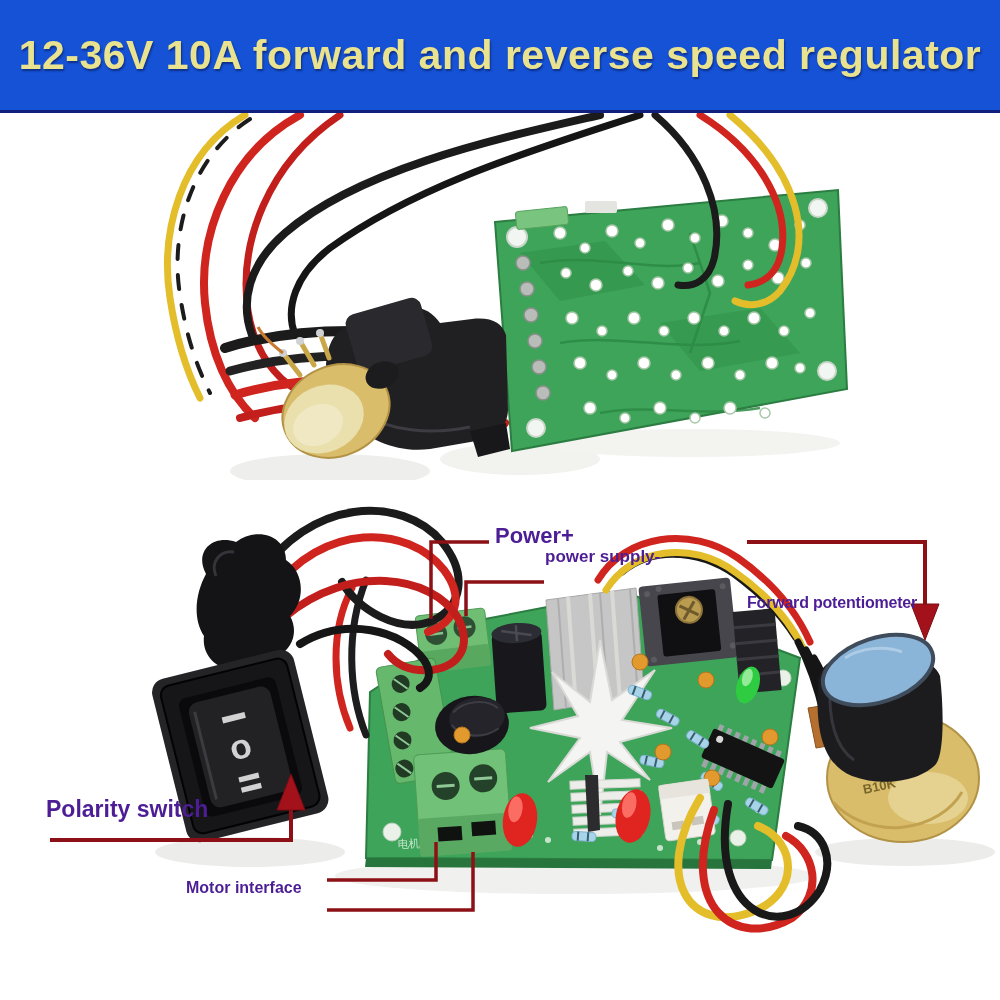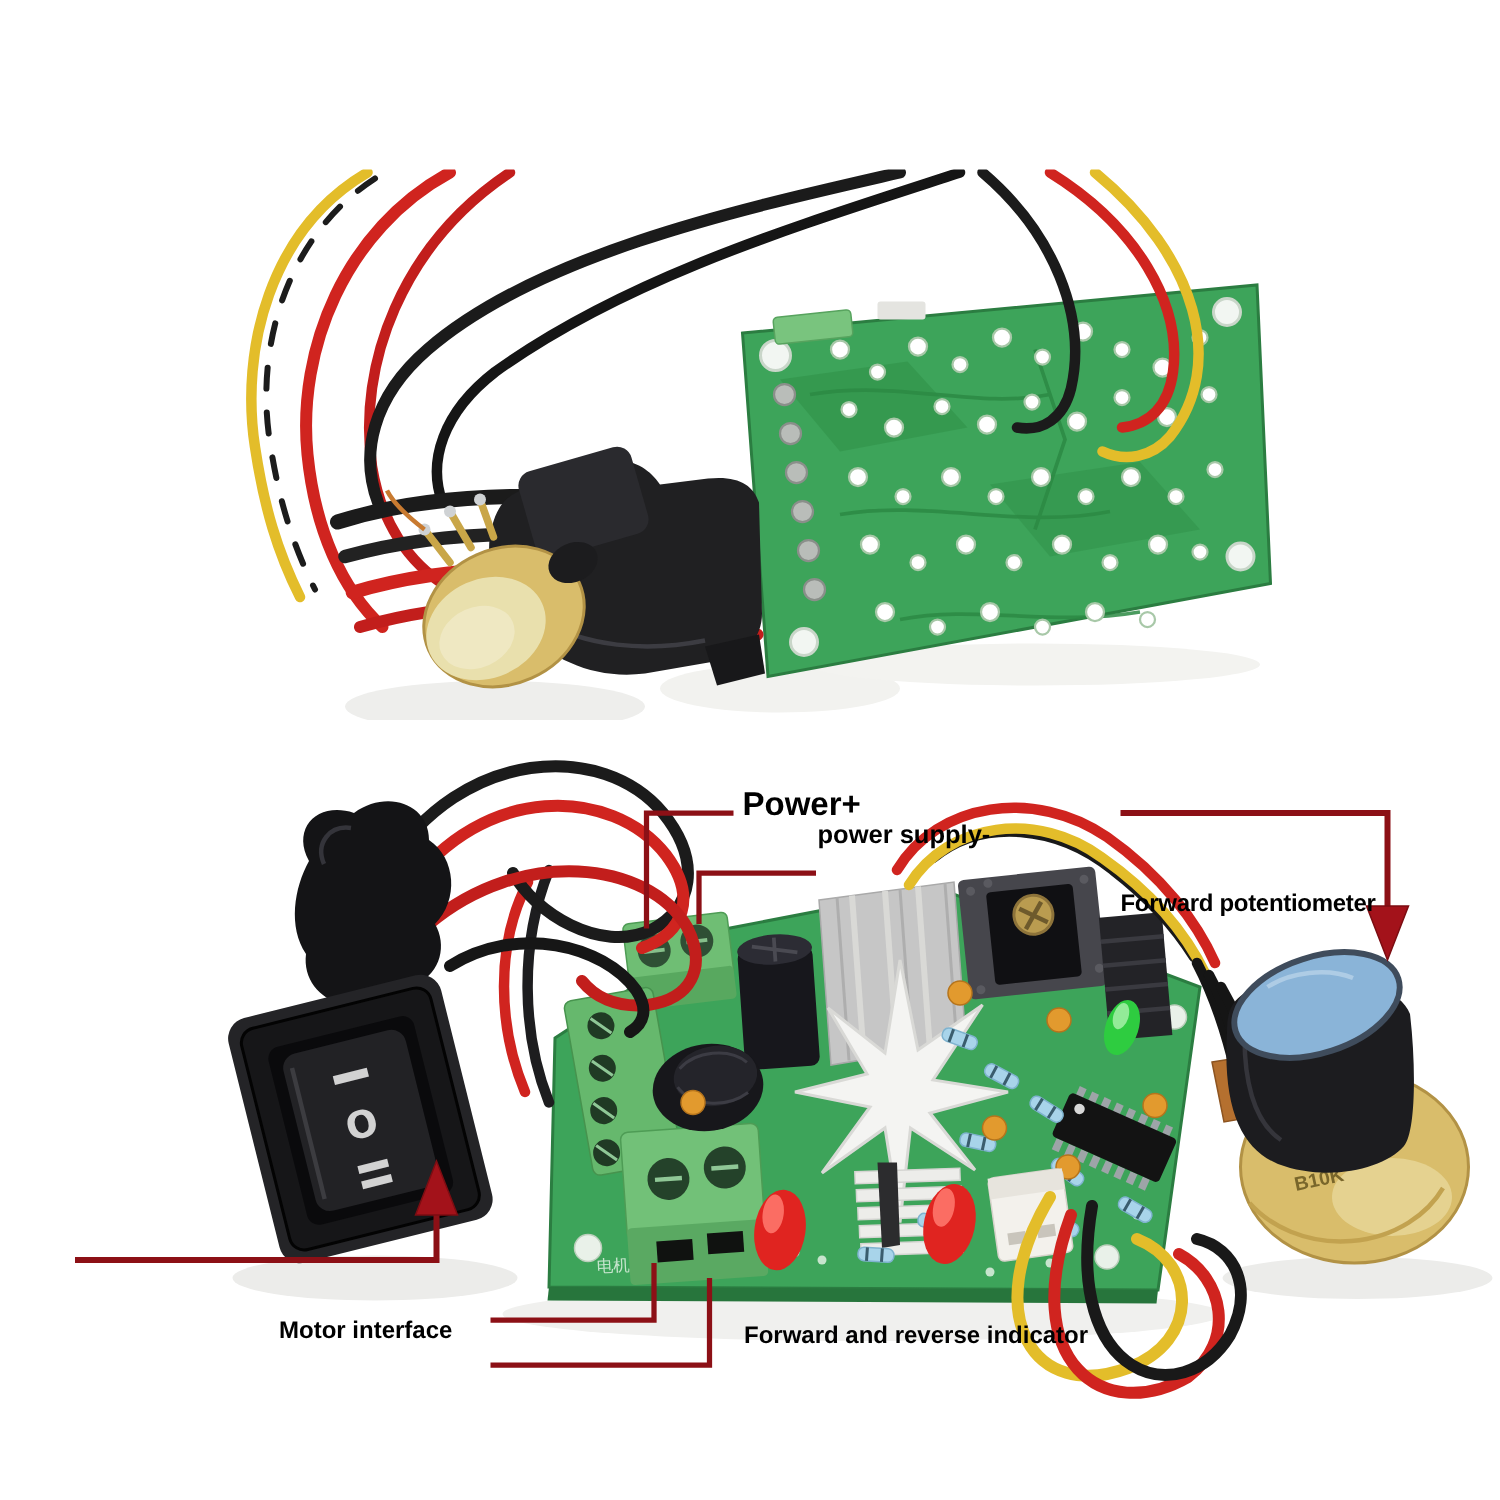--- a/index.html
+++ b/index.html
@@ -6,34 +6,37 @@
   .page{position:relative;width:1000px;height:1000px;margin:0 auto;background:#ffffff;
         font-family:"Liberation Sans",sans-serif;overflow:hidden;}
   .banner{position:absolute;top:0;left:0;width:1000px;height:110px;background:#1552d6;
           border-bottom:3px solid #0e1f7e;display:flex;align-items:center;justify-content:center;}
   .banner-title{font-size:41px;font-weight:bold;color:#e9e390;letter-spacing:.5px;
           text-shadow:1px 2px 2px rgba(8,18,70,.55);white-space:nowrap;}
   .photo{position:absolute;left:0;width:1000px;}
   .photo-top{top:113px;height:367px;}
   .photo-bottom{top:480px;height:520px;}
   svg{display:block;}
-  .label{position:absolute;color:#000000;font-weight:600;white-space:nowrap;z-index:5;}
+  .label{position:absolute;color:#4c1d95;font-weight:600;white-space:nowrap;z-index:5;}
   .lbl-power-plus{left:495px;top:523px;font-size:22px;}
   .lbl-power-supply{left:545px;top:547px;font-size:17px;}
   .lbl-speed{left:746px;top:555px;font-size:22px;}
   .lbl-linear{left:747px;top:594px;font-size:16px;font-weight:700;letter-spacing:-.2px;}
   .lbl-polarity{left:46px;top:796px;font-size:23px;}
   .lbl-motor{left:186px;top:879px;font-size:16px;}
   .lbl-fwd{left:496px;top:882px;font-size:16px;}
 </style>
 </head>
 <body>
 
 <div class="page">
 
+  <header class="banner">
+    <span class="banner-title">12-36V 10A forward and reverse speed regulator</span>
+  </header>
 
   <div class="photo photo-top">
     <svg width="1000" height="367" viewBox="0 0 1000 367">
 
       <g>
         <ellipse cx="330" cy="358" rx="100" ry="17" fill="#eeeeec"></ellipse>
         <ellipse cx="520" cy="346" rx="80" ry="16" fill="#f2f2ef"></ellipse>
         <ellipse cx="690" cy="330" rx="150" ry="14" fill="#f3f3f0"></ellipse>
       </g>
 
@@ -407,16 +410,16 @@
       <g fill="#a3121a" stroke="#7c0d12" stroke-width="1">
         <polygon points="925,160 911,124 939,124"></polygon>
         <polygon points="291,294 277,330 305,330"></polygon>
       </g>
     </svg>
   </div>
 
   <div class="label lbl-power-plus">Power+</div>
   <div class="label lbl-power-supply">power supply-</div>
   <div class="label lbl-linear">Forward potentiometer</div>
+  <div class="label lbl-polarity">Polarity switch</div>
   <div class="label lbl-motor">Motor interface</div>
-  <div class="label lbl-fwd">Forward and reverse indicator</div>
 
 </div>
 
 </body></html>

